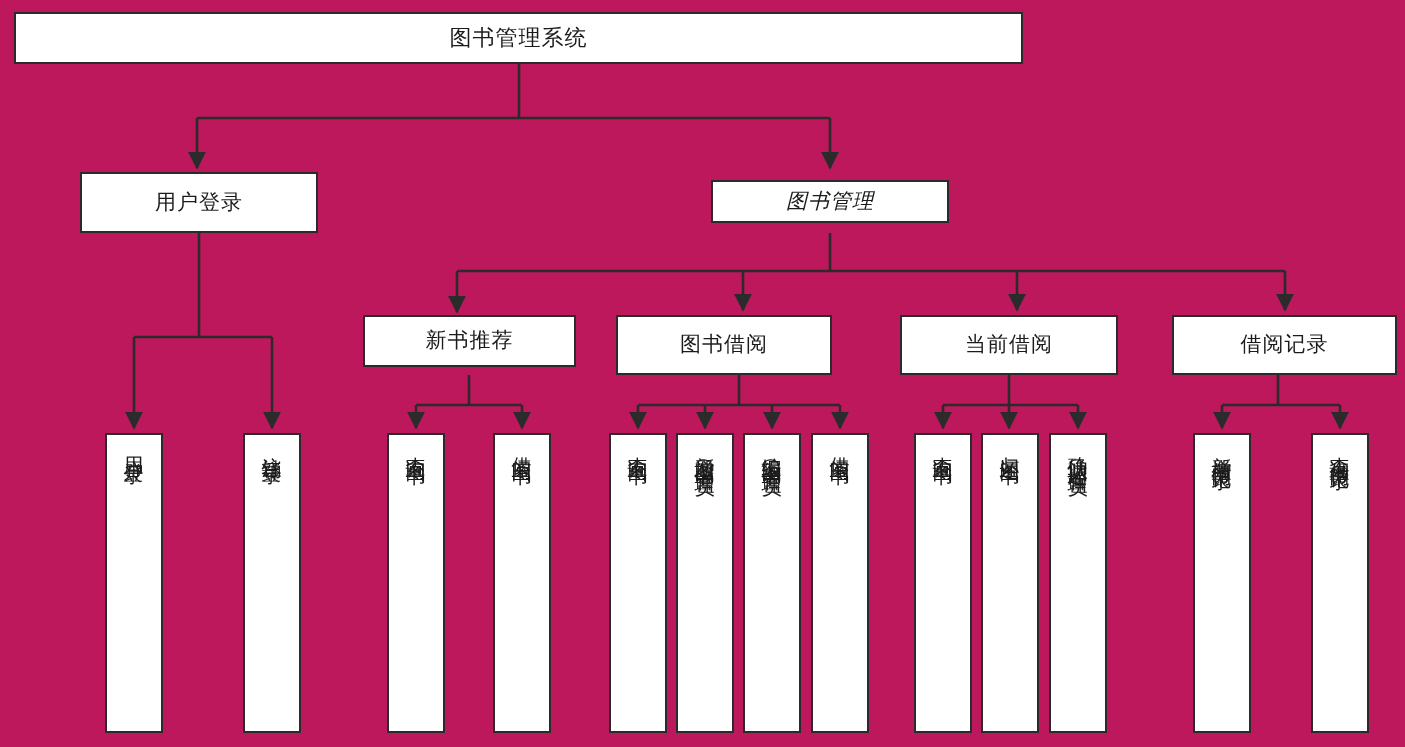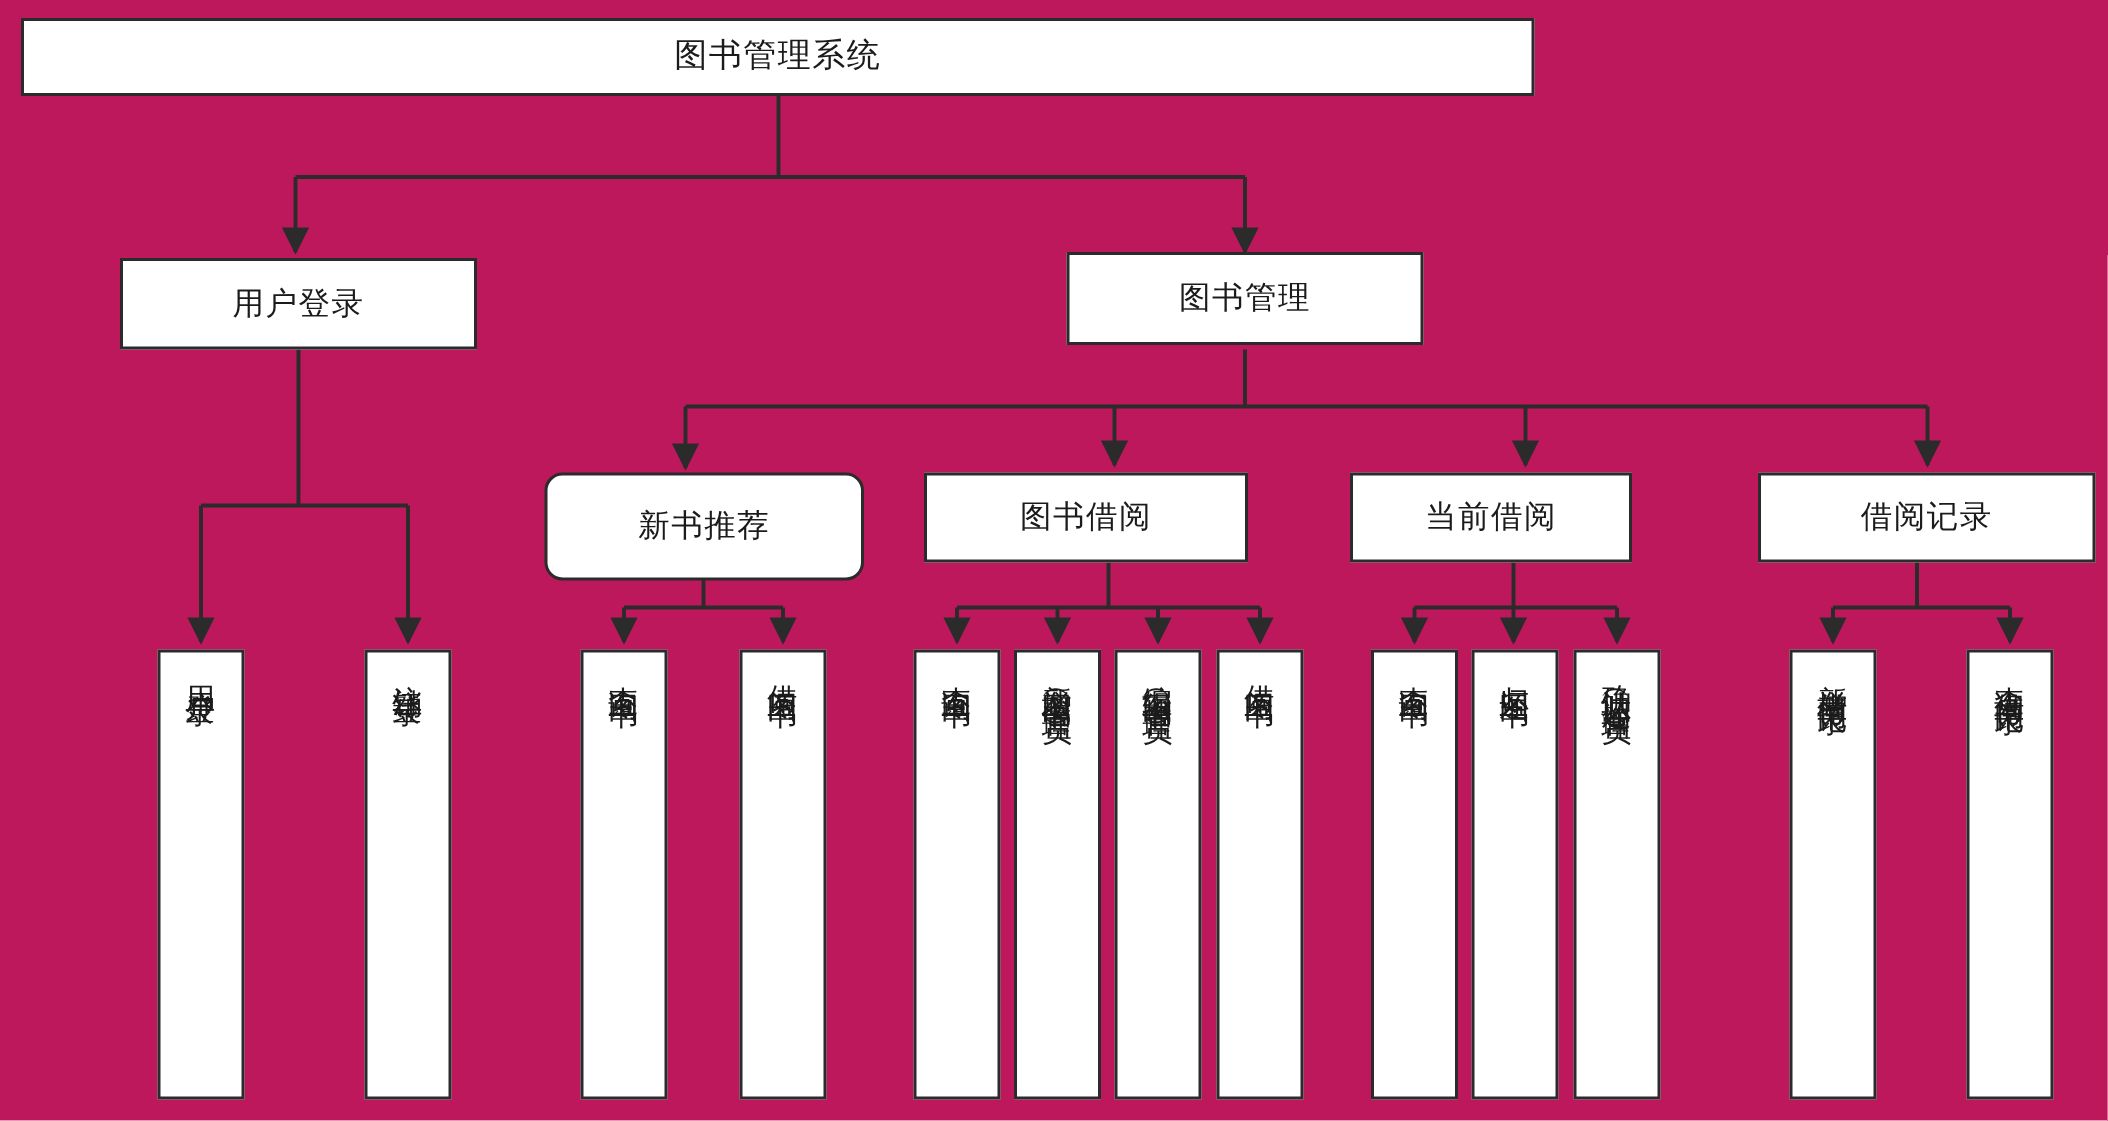--- a/index.html
+++ b/index.html
@@ -125,31 +125,31 @@
     </g>
   </svg>
 
   <div class="node root" style="left:14px; top:12px; width:1009px; height:52px;">
     <span class="node-label">图书管理系统</span>
   </div>
 
   <div class="node l2" style="left:80px; top:172px; width:238px; height:61px;">
     <span class="node-label">用户登录</span>
   </div>
-  <div class="node l2" style="left:711px; top:168px; width:238px; height:62px;">
+  <div class="node l2" style="left:711px; top:180px; width:238px; height:43px;font-style:italic;">
     <span class="node-label">图书管理</span>
   </div>
 
-  <div class="node l3" style="left:363px; top:315px; width:213px; height:72px;border-radius:12px;">
+  <div class="node l3" style="left:363px; top:315px; width:213px; height:52px;">
     <span class="node-label">新书推荐</span>
   </div>
   <div class="node l3" style="left:616px; top:315px; width:216px; height:60px;">
     <span class="node-label">图书借阅</span>
   </div>
-  <div class="node l3" style="left:900px; top:315px; width:188px; height:60px;text-align:right;">
+  <div class="node l3" style="left:900px; top:315px; width:218px; height:60px;text-align:right;">
     <span class="node-label">当前借阅</span>
   </div>
   <div class="node l3" style="left:1172px; top:315px; width:225px; height:60px;">
     <span class="node-label">借阅记录</span>
   </div>
 
   <div class="node leaf" style="left:105px; top:433px; width:58px; height:300px;">
     <span class="node-label">用户登录</span>
   </div>
   <div class="node leaf" style="left:243px; top:433px; width:58px; height:300px;">

